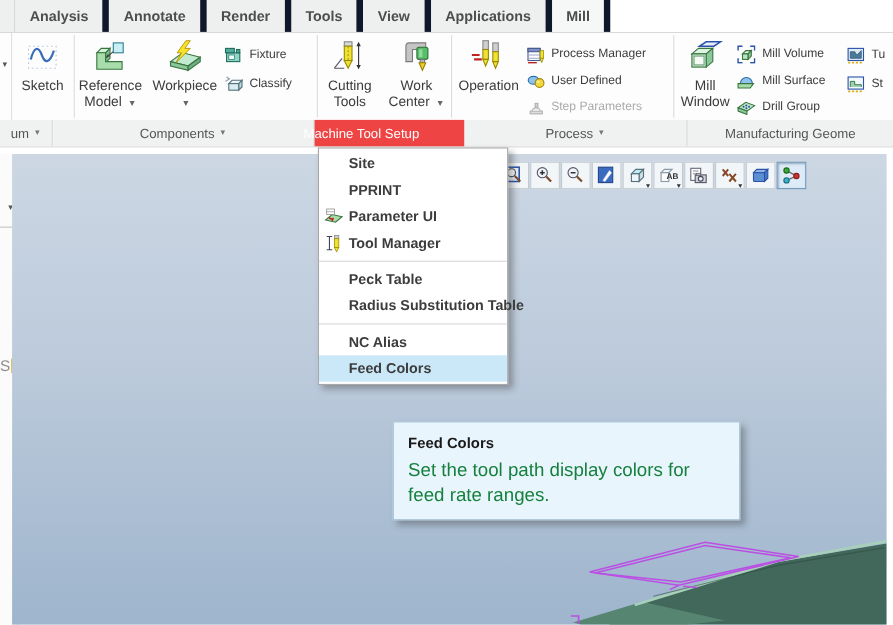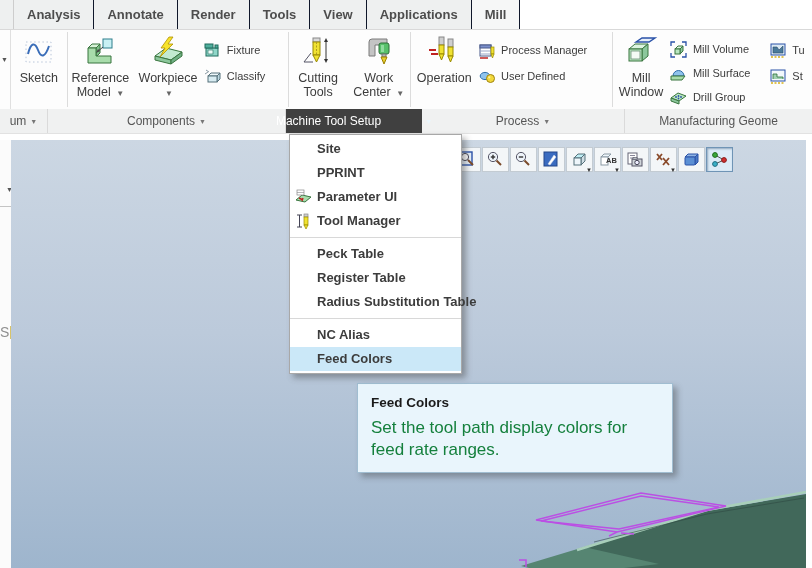--- a/index.html
+++ b/index.html
@@ -5,21 +5,21 @@
   * { box-sizing: border-box; margin: 0; padding: 0; }
   html,body { width: 812px; height: 568px; overflow: hidden; background: #fff;
               font-family: "Liberation Sans", sans-serif; }
   #stage { position: relative; width: 812px; height: 568px; }
 
   
   .tab-bar { position: absolute; left:0; top:0; width:812px; height:30px;
              display:flex; background:#fff; border-bottom:1px solid #d9d9d9; }
   .tab-sliver { width:14px; background:#eef0f0; border-right:1px solid #cdcdcd; }
   .tab { padding:0 13px; line-height:29px; font-size:13px; font-weight:bold;
-         color:#4d4d4d; background:#eef0f0; border-right:1px solid #0f172a;
+         color:#4d4d4d; background:#eef0f0; border-right:6px solid #0f172a;
          white-space:nowrap; cursor:default; }
   .tab.active { background:#f6f7f7; }
   .tab-filler { flex:1; background:#fff; }
 
   
   .ribbon { position:absolute; left:0; top:30px; width:812px; height:79px;
             background:#fdfdfd; display:flex; align-items:stretch; overflow:hidden; }
   .rib-sep { width:1px; background:#dcdcdc; margin:2px 0; }
   .rib-cutleft { width:11px; border-right:1px solid #e0e0e0; position:relative; }
   .rib-cutleft .gl { position:absolute; left:1px; top:26px; font-size:7px; color:#555; }
@@ -33,21 +33,21 @@
           white-space:nowrap; cursor:default; }
   .sbtn .icn { width:20px; display:flex; justify-content:center; margin-right:4px; }
   .sbtn.disabled { color:#ababab; }
 
   
   .group-row { position:absolute; left:0; top:109px; width:812px; height:25px;
                display:flex; background:#f0f1f1; border-bottom:1px solid #e2e2e2; }
   .gcell { display:flex; align-items:center; justify-content:center; font-size:12px;
            color:#555; border-right:1px solid #dadada; white-space:nowrap; cursor:default; }
   .gcell .gl { font-size:7px; margin-left:4px; color:#777; }
-  .gcell.hl { background:#404040; color:#fff; border-right:none;gap:40px; }
+  .gcell.hl { background:#ef4444; color:#fff; border-right:none;gap:40px; }
   .gcell.hl .gl { color:#eaf6fd; }
 
   
   .left-strip { position:absolute; left:0; top:140px; width:17px; height:428px;
                 background:#fbfbfb; border-right:1px solid #b9bcbe; }
   .left-strip .gl { position:absolute; right:3px; top:46px; font-size:7px; color:#555; }
   .left-strip .divider { position:absolute; left:0; top:66px; width:12px; height:1px; background:#c4c4c4; }
   .left-strip .ptxt { position:absolute; left:0px; top:184px; font-size:14px; color:#8f8f8f; }
   .left-strip .ysliver { position:absolute; left:10px; top:186px; width:3px; height:13px; background:#d8c46a; }
 
@@ -234,20 +234,30 @@
       </div>
       <div class="sbtn">
         <span class="icn">
           <svg width="17" height="17">
               <ellipse cx="6" cy="8" rx="4.8" ry="3.6" fill="#8fc3ec" stroke="#2d6da8"></ellipse>
               <circle cx="11.5" cy="10.5" r="4" fill="#f2d83a" stroke="#a08410"></circle>
               <circle cx="10.3" cy="9.3" r="1.1" fill="#fdf2a8"></circle>
             </svg>
         </span>
         <span>User Defined</span>
+      </div>
+      <div class="sbtn disabled">
+        <span class="icn">
+          <svg width="17" height="17">
+              <rect x="3" y="12" width="11" height="2.5" fill="#dedede" stroke="#b0b0b0"></rect>
+              <path d="M5,12 C5,8 12,8 12,12" fill="#e8e8e8" stroke="#b5b5b5"></path>
+              <rect x="7.5" y="5" width="2.5" height="3.5" fill="#d4d4d4" stroke="#b0b0b0"></rect>
+            </svg>
+        </span>
+        <span>Step Parameters</span>
       </div>
     </div>
 
     <div class="rib-sep"></div>
 
     <div class="lbtn" style="width:56px">
       <span class="icn">
         <svg width="34" height="32">
             <polygon points="12,6 18,2 31,2 25,6" fill="#e8effa" stroke="#2a52a8" stroke-width="1.4"></polygon>
             <polygon points="5,13 11,8 24,8 18,13" fill="#ddf4e0" stroke="#39753f"></polygon>
@@ -463,21 +473,20 @@
         <svg width="18" height="18">
             <path d="M3,3 H8 M5.5,3 V15 M3,15 H8" stroke="#445" fill="none"></path>
             <rect x="10" y="2" width="4" height="3" fill="#cfcfcf" stroke="#888" stroke-width="0.7"></rect>
             <rect x="10" y="5" width="4" height="8" fill="#f0e232" stroke="#9a8a00" stroke-width="0.7"></rect>
             <polygon points="10,13 14,13 12,17" fill="#f0e232" stroke="#9a8a00" stroke-width="0.7"></polygon>
           </svg>
       </span><span>Tool Manager</span>
     </div>
     <div class="menu-sep"></div>
     <div class="mi">Peck Table</div>
-    <div class="mi">Register Table</div>
     <div class="mi">Radius Substitution Table</div>
     <div class="menu-sep"></div>
     <div class="mi">NC Alias</div>
     <div class="mi hl">Feed Colors</div>
   </div>
 
   <div class="tooltip">
     <div class="tt-title">Feed Colors</div>
     <div class="tt-body">Set the tool path display colors for feed rate ranges.</div>
   </div>

